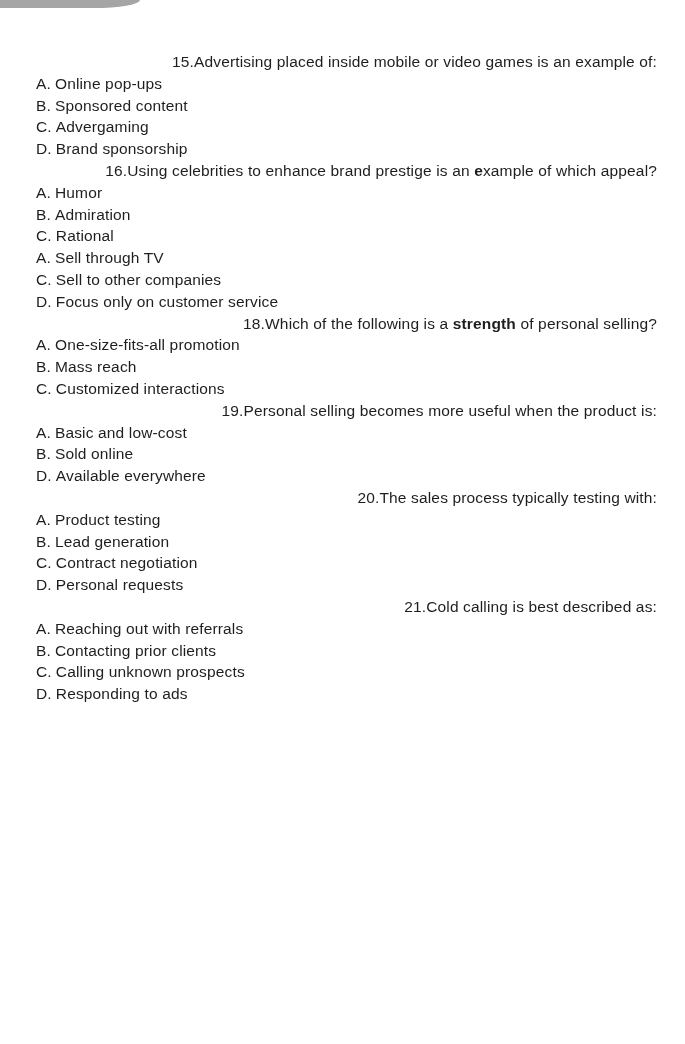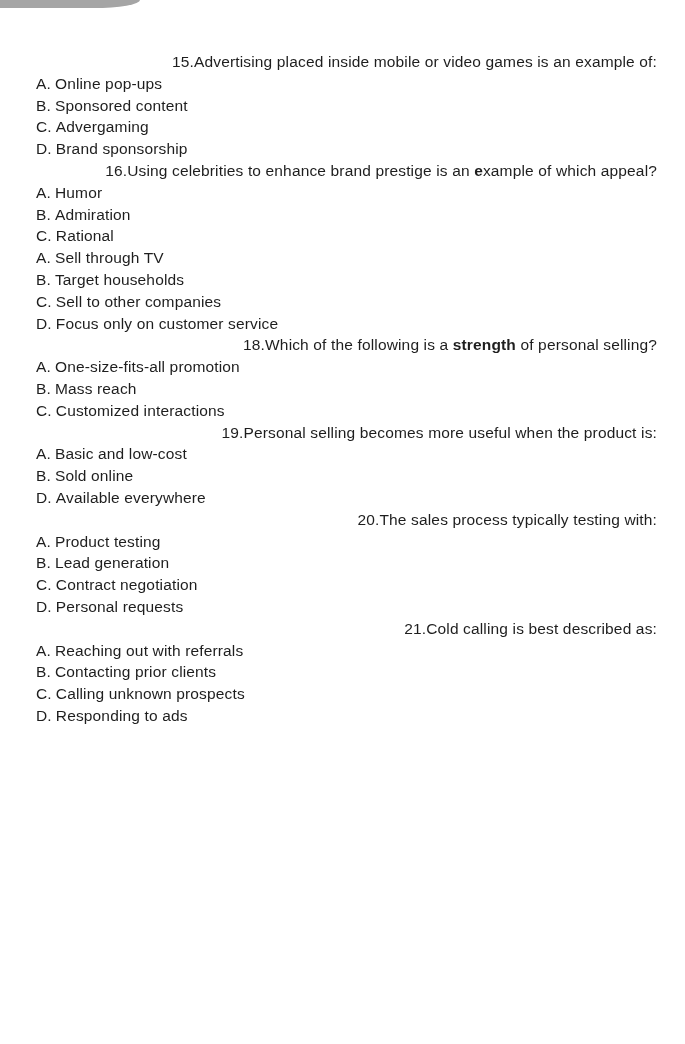--- a/index.html
+++ b/index.html
@@ -63,21 +63,20 @@
       <p class="question"><span class="qnum">15.</span><span class="qbody"><span class="seg">Advertising placed inside mobile or video games is an example of:</span></span></p>
       <p class="option"><span class="olabel">A.</span><span class="otext">Online pop-ups</span></p>
       <p class="option"><span class="olabel">B.</span><span class="otext">Sponsored content</span></p>
       <p class="option"><span class="olabel">C.</span><span class="otext">Advergaming</span></p>
       <p class="option"><span class="olabel">D.</span><span class="otext">Brand sponsorship</span></p>
       <p class="question"><span class="qnum">16.</span><span class="qbody"><span class="seg">Using celebrities to enhance brand prestige is an </span><span class="seg-bold">e</span><span class="seg">xample of which appeal?</span></span></p>
       <p class="option"><span class="olabel">A.</span><span class="otext">Humor</span></p>
       <p class="option"><span class="olabel">B.</span><span class="otext">Admiration</span></p>
       <p class="option"><span class="olabel">C.</span><span class="otext">Rational</span></p>
       <p class="option"><span class="olabel">A.</span><span class="otext">Sell through TV</span></p>
-      <p class="option"><span class="olabel">B.</span><span class="otext">Target households</span></p>
       <p class="option"><span class="olabel">C.</span><span class="otext">Sell to other companies</span></p>
       <p class="option"><span class="olabel">D.</span><span class="otext">Focus only on customer service</span></p>
       <p class="question"><span class="qnum">18.</span><span class="qbody"><span class="seg">Which of the following is a </span><span class="seg-bold">strength</span><span class="seg"> of personal selling?</span></span></p>
       <p class="option"><span class="olabel">A.</span><span class="otext">One-size-fits-all promotion</span></p>
       <p class="option"><span class="olabel">B.</span><span class="otext">Mass reach</span></p>
       <p class="option"><span class="olabel">C.</span><span class="otext">Customized interactions</span></p>
       <p class="question"><span class="qnum">19.</span><span class="qbody"><span class="seg">Personal selling becomes more useful when the product is:</span></span></p>
       <p class="option"><span class="olabel">A.</span><span class="otext">Basic and low-cost</span></p>
       <p class="option"><span class="olabel">B.</span><span class="otext">Sold online</span></p>
       <p class="option"><span class="olabel">D.</span><span class="otext">Available everywhere</span></p>

